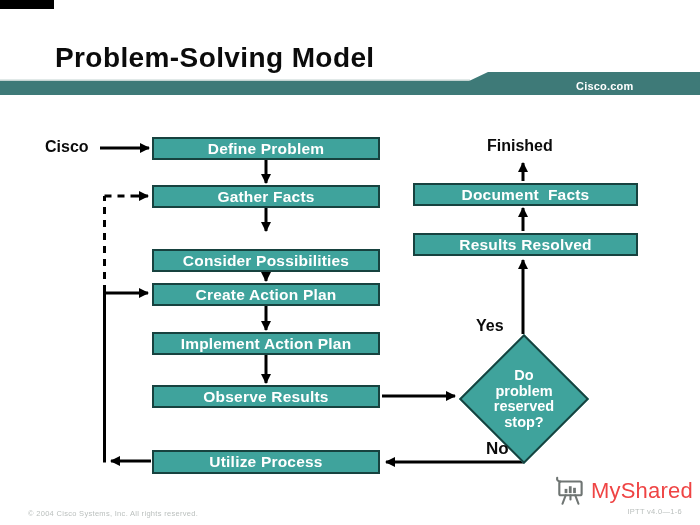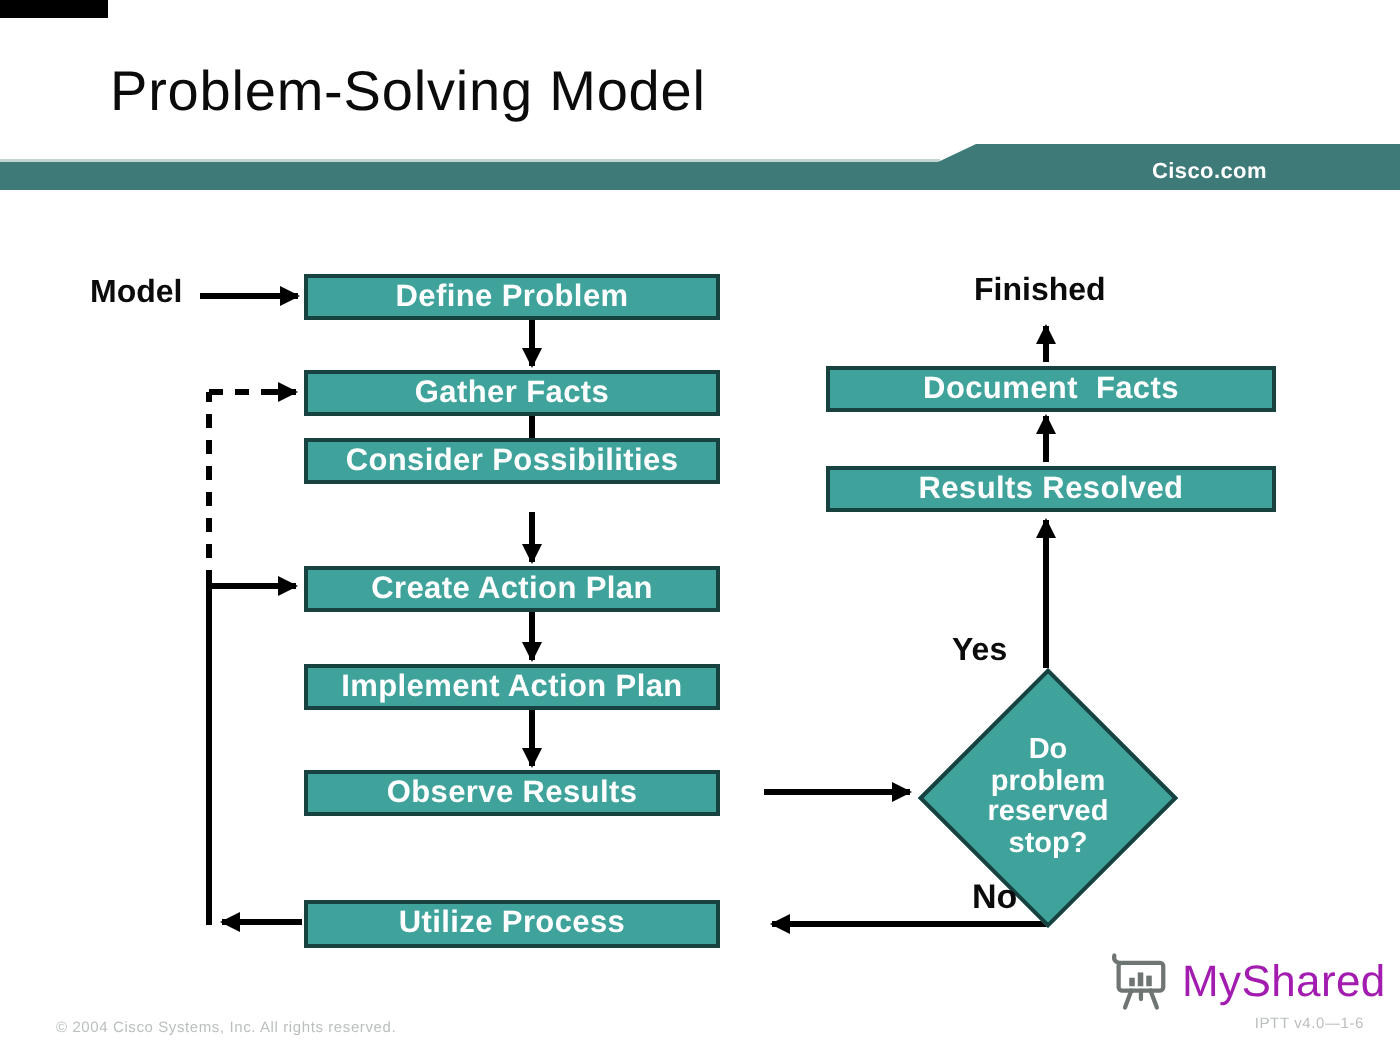--- a/index.html
+++ b/index.html
@@ -2,49 +2,49 @@
 <html><head>
 <meta charset="utf-8">
 <style>
   html,body{margin:0;padding:0;}
   body{width:700px;height:525px;background:#ffffff;position:relative;overflow:hidden;
        font-family:"Liberation Sans",sans-serif;}
   .stage{position:absolute;left:0;top:0;width:700px;height:525px;}
 
   .top-mark{position:absolute;left:0;top:0;width:54px;height:9px;background:#000;}
 
-  .title{position:absolute;left:55px;top:30px;font-size:28px;font-weight:normal;
+  .title{position:absolute;left:55px;top:42px;font-size:28px;font-weight:bold;
          color:#0b0b0b;letter-spacing:0.4px;white-space:nowrap;}
 
   .bar-svg{position:absolute;left:0;top:0;}
   .brand{position:absolute;left:576px;top:80px;width:120px;color:#ffffff;
          font-size:11px;font-weight:bold;letter-spacing:0.2px;}
 
   .fbox{position:absolute;box-sizing:border-box;background:#3FA39C;border:2px solid #17423F;
         color:#ffffff;font-weight:bold;font-size:15.5px;display:flex;align-items:center;
         justify-content:center;white-space:pre;letter-spacing:0.2px;}
-  .lbox{left:152px;width:208px;height:23px;}
+  .lbox{left:152px;width:228px;height:23px;}
   .rbox{left:413px;width:225px;height:23px;}
 
   .diamond{position:absolute;left:478px;top:353px;width:92px;height:92px;background:#3FA39C;
            border:2px solid #17423F;transform:rotate(45deg);box-sizing:border-box;}
   .diamond-text{position:absolute;left:448px;top:353px;width:152px;height:92px;
                 display:flex;flex-direction:column;align-items:center;justify-content:center;
                 color:#fff;font-weight:bold;font-size:14.5px;line-height:15.5px;text-align:center;}
 
   .lab{position:absolute;color:#0b0b0b;font-weight:bold;font-size:16px;white-space:nowrap;}
   .lab-start{left:45px;top:138px;}
   .lab-finished{left:487px;top:137px;}
   .lab-yes{left:476px;top:317px;text-align:right;}
   .lab-no{left:472px;top:439px;font-size:17px;margin-left:14px;}
 
   .overlay{position:absolute;left:0;top:0;pointer-events:none;}
 
   .watermark{position:absolute;left:554px;top:474px;display:flex;align-items:center;}
-  .wm-text{color:#a21caf;font-size:22px;letter-spacing:0.2px;margin-left:3px;}
+  .wm-text{color:#ef4444;font-size:22px;letter-spacing:0.2px;margin-left:3px;}
 
   .foot{position:absolute;color:#babfbd;font-size:7.5px;letter-spacing:0.3px;white-space:nowrap;}
   .foot-left{left:28px;top:509px;}
   .foot-right{left:560px;top:507px;width:122px;text-align:right;}
 </style>
 </head>
 <body>
 
 <div class="stage">
 
@@ -80,38 +80,38 @@
       <path d="M104.5,462.5 V292"></path>
       <path d="M104.5,293 H148" marker-end="url(#ah)"></path>
       <path d="M104.5,292 V196" stroke-dasharray="7 6"></path>
       <path d="M104.5,196 H134" stroke-dasharray="7 6"></path>
       <path d="M134,196 H148" marker-end="url(#ah)"></path>
     </g>
   </svg>
 
   <div class="fbox lbox" style="top:137px">Define Problem</div>
   <div class="fbox lbox" style="top:185px">Gather Facts</div>
-  <div class="fbox lbox" style="top:219px">Consider Possibilities</div>
+  <div class="fbox lbox" style="top:249px">Consider Possibilities</div>
   <div class="fbox lbox" style="top:283px">Create Action Plan</div>
   <div class="fbox lbox" style="top:332px">Implement Action Plan</div>
   <div class="fbox lbox" style="top:385px">Observe Results</div>
   <div class="fbox rbox" style="top:183px">Document  Facts</div>
 
   <div class="fbox lbox" style="top:450px;height:24px">Utilize Process</div>
   <div class="fbox rbox" style="top:233px">Results Resolved</div>
 
   <div class="diamond"></div>
   <div class="diamond-text">
     <div>Do</div>
     <div>problem</div>
     <div>reserved</div>
     <div>stop?</div>
   </div>
 
-  <div class="lab lab-start">Model</div>
+  <div class="lab lab-start">Cisco</div>
   <div class="lab lab-finished">Finished</div>
   <div class="lab lab-yes">Yes</div>
   <div class="lab lab-no">No</div>
 
   <div class="watermark">
     <svg width="34" height="34" viewBox="0 0 32 32">
       <g stroke="#6f7573" stroke-width="2" fill="none" stroke-linecap="round">
         <path d="M6,7 C3.5,7 2.5,5.5 3,3.5"></path>
         <rect x="5" y="7" width="21" height="13" rx="1.5"></rect>
         <path d="M11,20 L8,28"></path>

